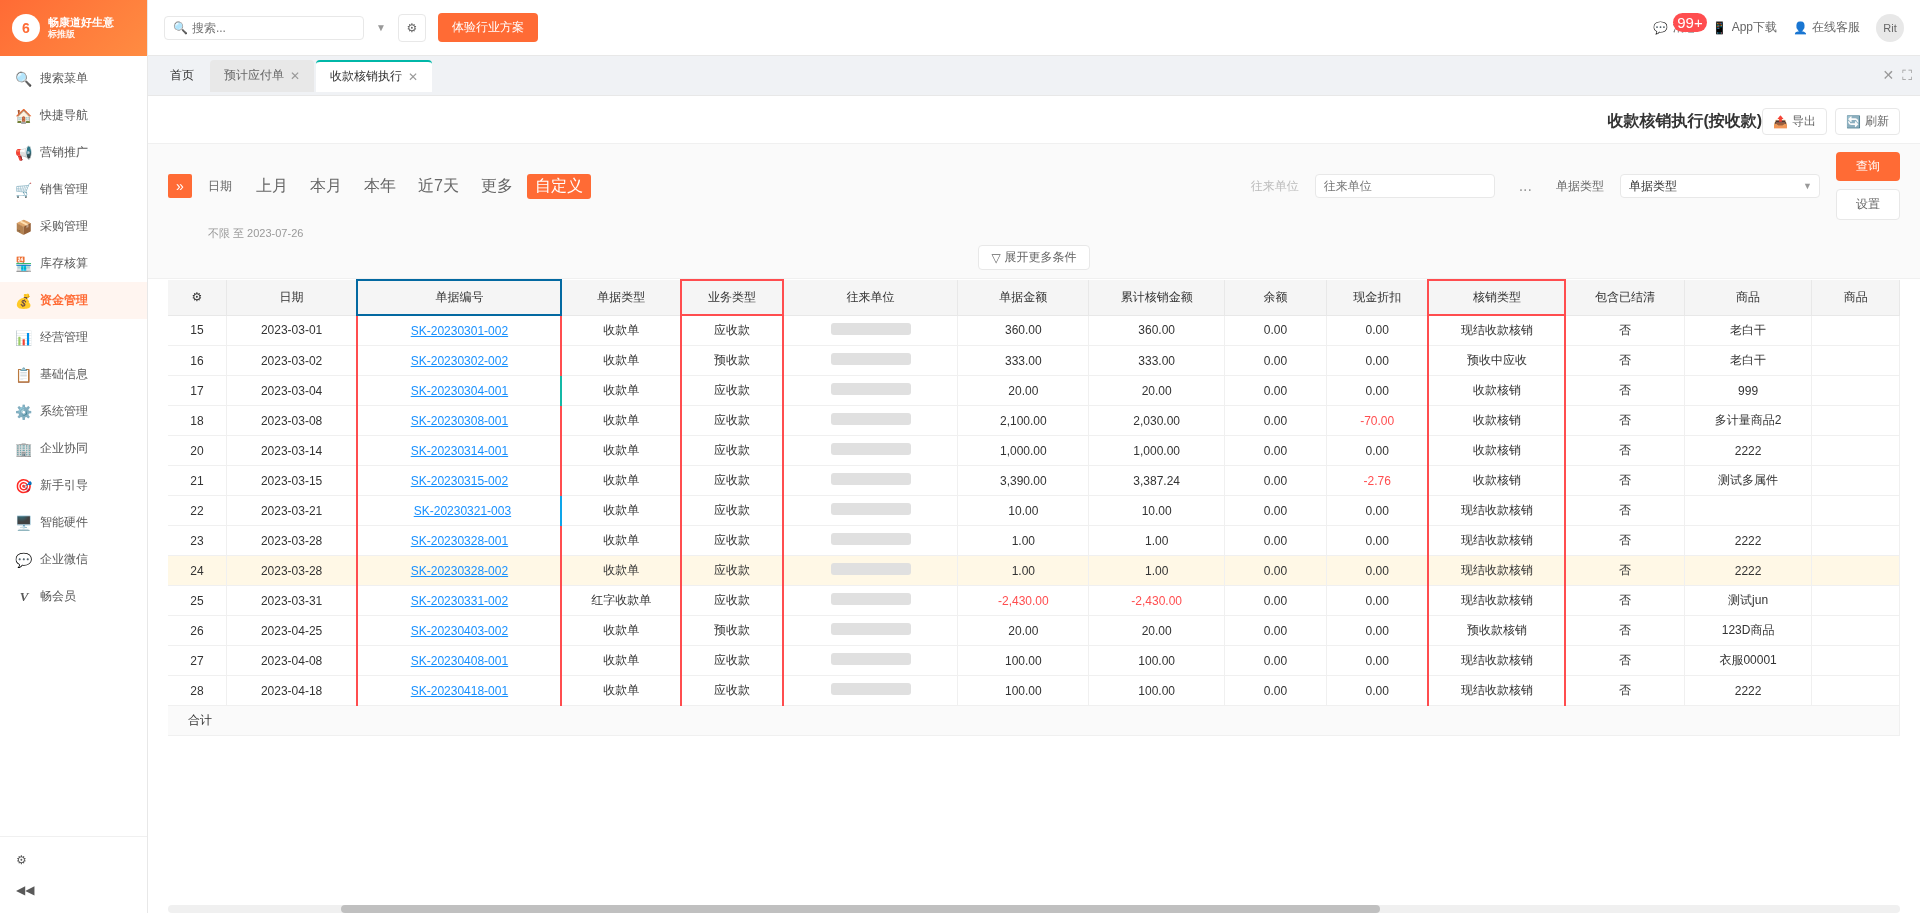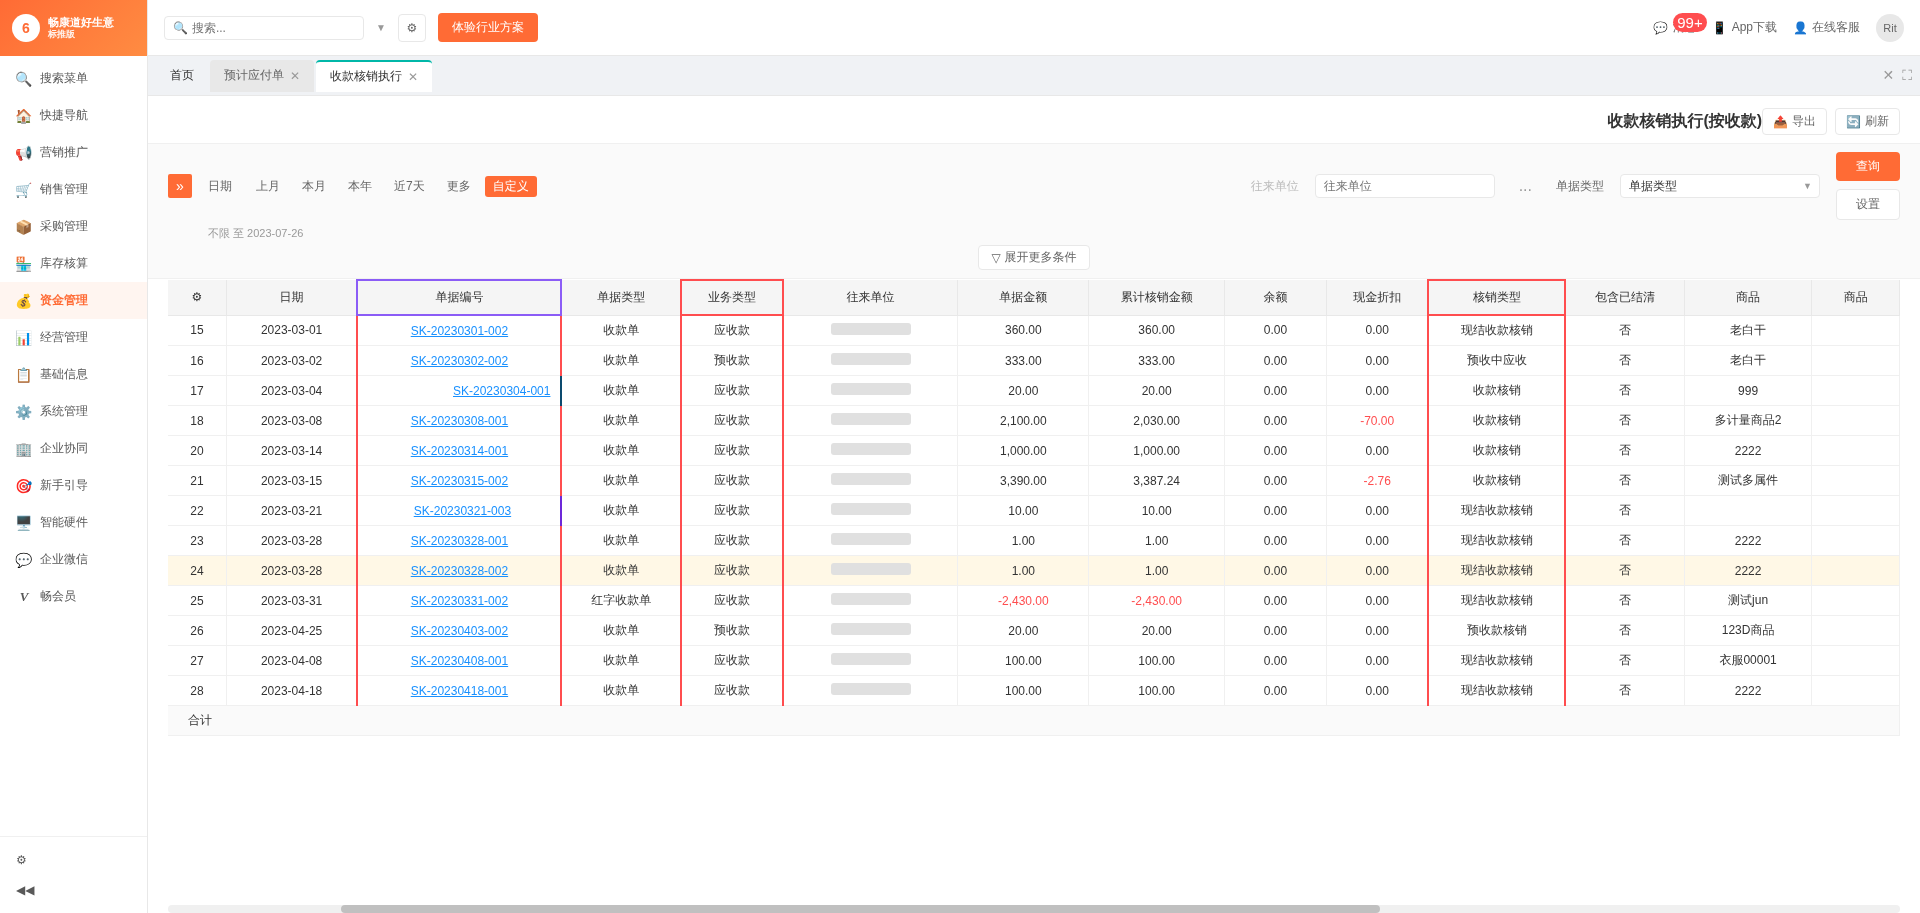--- a/index.html
+++ b/index.html
@@ -52,21 +52,21 @@
     .page-header-actions { display: flex; gap: 8px; }
     .btn-export { display: flex; align-items: center; gap: 4px; border: 1px solid #e8e8e8; border-radius: 4px; padding: 4px 10px; font-size: 12px; color: #666; cursor: pointer; background: white; }
     .btn-refresh { display: flex; align-items: center; gap: 4px; border: 1px solid #e8e8e8; border-radius: 4px; padding: 4px 10px; font-size: 12px; color: #666; cursor: pointer; background: white; }
 
     
     .filter-bar { padding: 8px 20px; background: #fafafa; border-bottom: 1px solid #f0f0f0; }
     .filter-row1 { display: flex; align-items: center; gap: 16px; margin-bottom: 6px; }
     .filter-expand-btn { width: 24px; height: 24px; background: #ff6b35; color: white; border: none; border-radius: 2px; cursor: pointer; font-size: 14px; display: flex; align-items: center; justify-content: center; }
     .filter-label { color: #666; font-size: 12px; white-space: nowrap; }
     .filter-date-options { display: flex; align-items: center; gap: 6px; }
-    .filter-date-btn { padding: 2px 8px; font-size: 12px; color: #666; cursor: pointer; border: none; background: none; }
+    .filter-date-btn { padding: 2px 8px; font-size: 16px; color: #666; cursor: pointer; border: none; background: none; }
     .filter-date-btn.custom { color: white; background: #ff6b35; border-radius: 3px; padding: 2px 8px; }
     .filter-input { border: 1px solid #e8e8e8; border-radius: 4px; padding: 4px 8px; font-size: 12px; color: #333; width: 200px; outline: none; }
     .filter-dots { color: #999; font-size: 16px; margin: 0 8px; }
     .filter-type-select { border: 1px solid #e8e8e8; border-radius: 4px; padding: 4px 24px 4px 8px; font-size: 12px; color: #333; width: 200px; appearance: none; outline: none; background: white; }
     .filter-select-wrap { position: relative; display: inline-block; }
     .filter-select-wrap::after { content: '▼'; position: absolute; right: 8px; top: 50%; transform: translateY(-50%); font-size: 9px; color: #999; pointer-events: none; }
     .btn-query { background: #ff6b35; color: white; border: none; border-radius: 4px; padding: 6px 20px; font-size: 12px; cursor: pointer; }
     .btn-settings { border: 1px solid #e8e8e8; background: white; color: #666; border-radius: 4px; padding: 6px 16px; font-size: 12px; cursor: pointer; margin-top: 4px; }
     .filter-row2 { display: flex; align-items: center; justify-content: center; margin-top: 4px; }
     .filter-expand-more { display: flex; align-items: center; gap: 4px; color: #666; font-size: 12px; cursor: pointer; border: 1px solid #e8e8e8; background: white; border-radius: 4px; padding: 3px 12px; }
@@ -298,21 +298,21 @@
     </div>
 
     <div class="table-wrap">
       <table>
         <thead>
           <tr>
             <th class="col-no settings-icon-cell">
               <span>⚙</span>
             </th>
             <th class="col-date">日期</th>
-            <th class="col-order-no" style="border: 2px solid #8b5cf6; margin-left: 37px;">
+            <th class="col-order-no" style="border: 2px solid #0369a1; margin-left: 37px;">
               <span>单据编号</span>
             </th>
             <th class="col-order-type">单据类型</th>
             <th class="col-biz-type" style="border: 2px solid #ff4d4f;">
               <span>业务类型</span>
             </th>
             <th class="col-unit">往来单位</th>
             <th class="col-amount">单据金额</th>
             <th class="col-writeoff">累计核销金额</th>
             <th class="col-balance">余额</th>
@@ -354,21 +354,21 @@
     <td class="col-balance">0.00</td>
     <td class="col-discount ">0.00</td>
     <td class="col-writeoff-type" style="border-left: 2px solid #ff4d4f; border-right: 2px solid #ff4d4f;">预收中应收</td>
     <td class="col-settled">否</td>
     <td class="col-goods">老白干</td>
     <td class="col-goods2"></td>
   </tr>
             <tr>
     <td class="col-no">17</td>
     <td class="col-date">2023-03-04</td>
-    <td class="col-order-no" style="border-left: 2px solid #ff4d4f; border-right: 2px solid #0c4a6e; text-align: right;"><span class="link-text">SK-20230304-001</span></td>
+    <td class="col-order-no" style="border-left: 2px solid #ff4d4f; border-right: 2px solid #14b8a6;"><span class="link-text">SK-20230304-001</span></td>
     <td class="col-order-type">收款单</td>
     <td class="col-biz-type" style="border-left: 2px solid #ff4d4f; border-right: 2px solid #ff4d4f;">应收款</td>
     <td class="col-unit"><span class="blurred" style="display:inline-block;width:80px;height:12px;background:#e0e0e0;border-radius:3px;"></span></td>
     <td class="col-amount ">20.00</td>
     <td class="col-writeoff ">20.00</td>
     <td class="col-balance">0.00</td>
     <td class="col-discount ">0.00</td>
     <td class="col-writeoff-type" style="border-left: 2px solid #ff4d4f; border-right: 2px solid #ff4d4f;">收款核销</td>
     <td class="col-settled">否</td>
     <td class="col-goods">999</td>
@@ -418,21 +418,21 @@
     <td class="col-balance">0.00</td>
     <td class="col-discount negative">-2.76</td>
     <td class="col-writeoff-type" style="border-left: 2px solid #ff4d4f; border-right: 2px solid #ff4d4f;">收款核销</td>
     <td class="col-settled">否</td>
     <td class="col-goods">测试多属件</td>
     <td class="col-goods2"></td>
   </tr>
             <tr>
     <td class="col-no">22</td>
     <td class="col-date">2023-03-21</td>
-    <td class="col-order-no" style="border-left: 2px solid #ff4d4f; border-right: 2px solid #6d28d9; padding-left: 16px;"><span class="link-text">SK-20230321-003</span></td>
+    <td class="col-order-no" style="border-left: 2px solid #ff4d4f; border-right: 2px solid #0ea5e9; padding-left: 16px;"><span class="link-text">SK-20230321-003</span></td>
     <td class="col-order-type">收款单</td>
     <td class="col-biz-type" style="border-left: 2px solid #ff4d4f; border-right: 2px solid #ff4d4f;">应收款</td>
     <td class="col-unit"><span class="blurred" style="display:inline-block;width:80px;height:12px;background:#e0e0e0;border-radius:3px;"></span></td>
     <td class="col-amount ">10.00</td>
     <td class="col-writeoff ">10.00</td>
     <td class="col-balance">0.00</td>
     <td class="col-discount ">0.00</td>
     <td class="col-writeoff-type" style="border-left: 2px solid #ff4d4f; border-right: 2px solid #ff4d4f;">现结收款核销</td>
     <td class="col-settled">否</td>
     <td class="col-goods"></td>

